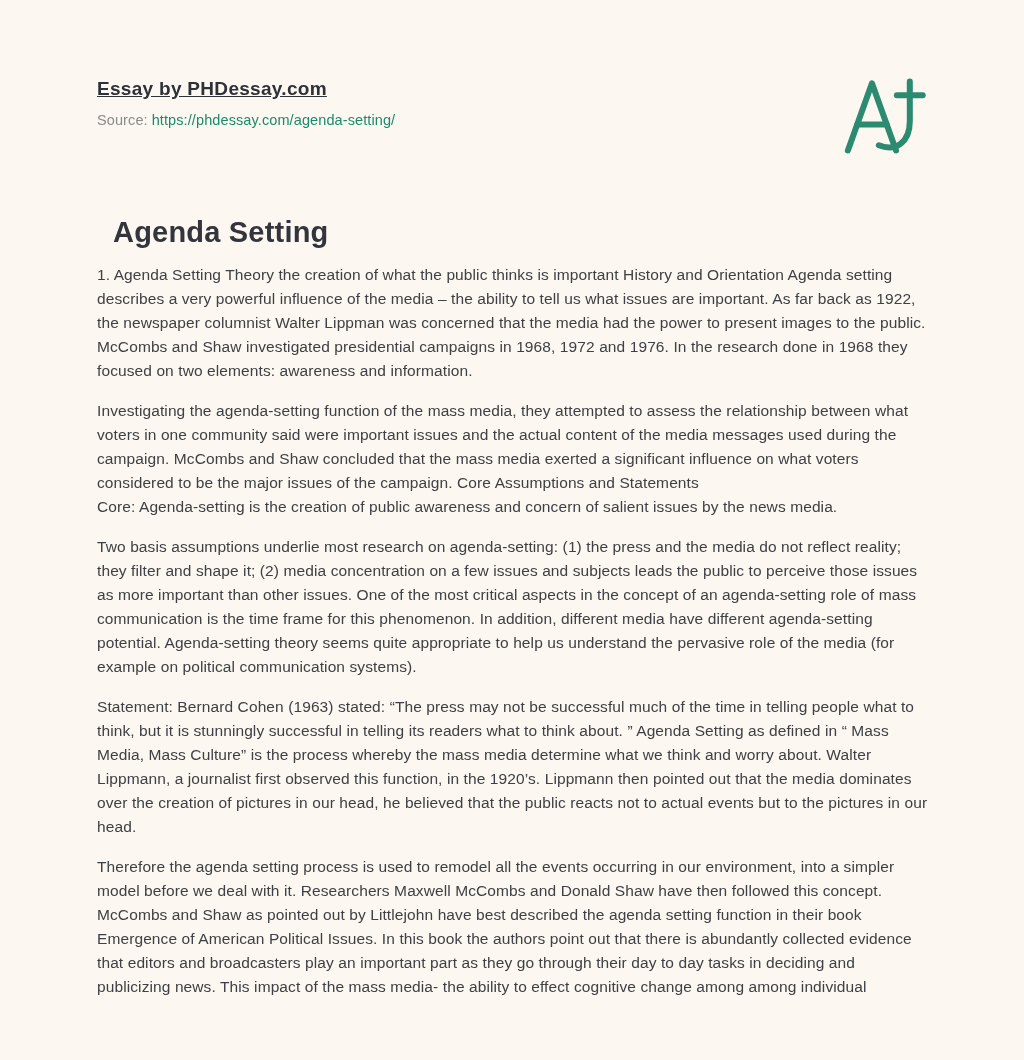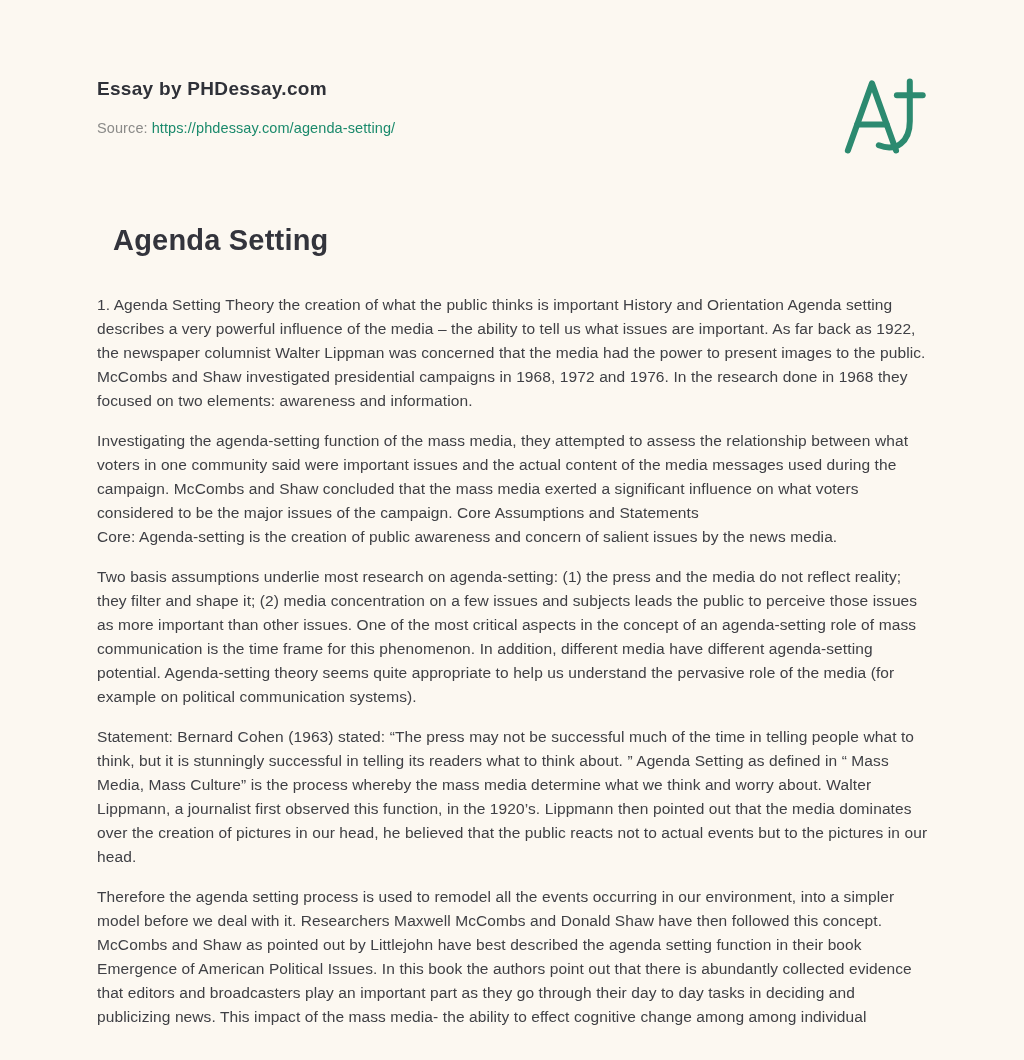--- a/index.html
+++ b/index.html
@@ -18,23 +18,24 @@
     padding: 78px 97px 0 97px;
     overflow: hidden;
   }
   .page-header { position: relative; }
   .byline {
     margin: 0;
     font-size: 19px;
     font-weight: 700;
     letter-spacing: 0.3px;
     color: #2f3138;
+    text-decoration: underline;
   }
   .source-line {
-    margin-top: 20px;
+    margin-top: 12px;
     font-size: 14.5px;
     letter-spacing: 0.1px;
   }
   .source-label { color: #8b8b89; }
   .source-url {
     color: #1b8a6c;
     text-decoration: none;
     margin-left: 4px;
   }
   .logo {
@@ -45,21 +46,21 @@
     height: 92px;
   }
   .logo svg { display: block; width: 100%; height: 100%; }
   .essay-title {
     margin: 88px 0 0 16px;
     font-size: 29px;
     font-weight: 700;
     letter-spacing: 0.2px;
     color: #33343c;
   }
-  .essay-body { margin-top: 36px; width: 832px; }
+  .essay-body { margin-top: 14px; width: 832px; }
   .essay-body p {
     margin: 0 0 16px 0;
     font-size: 15.5px;
     line-height: 24px;
     letter-spacing: 0.1px;
     color: #3f4045;
     white-space: pre-line;
   }
 </style>
 </head>

